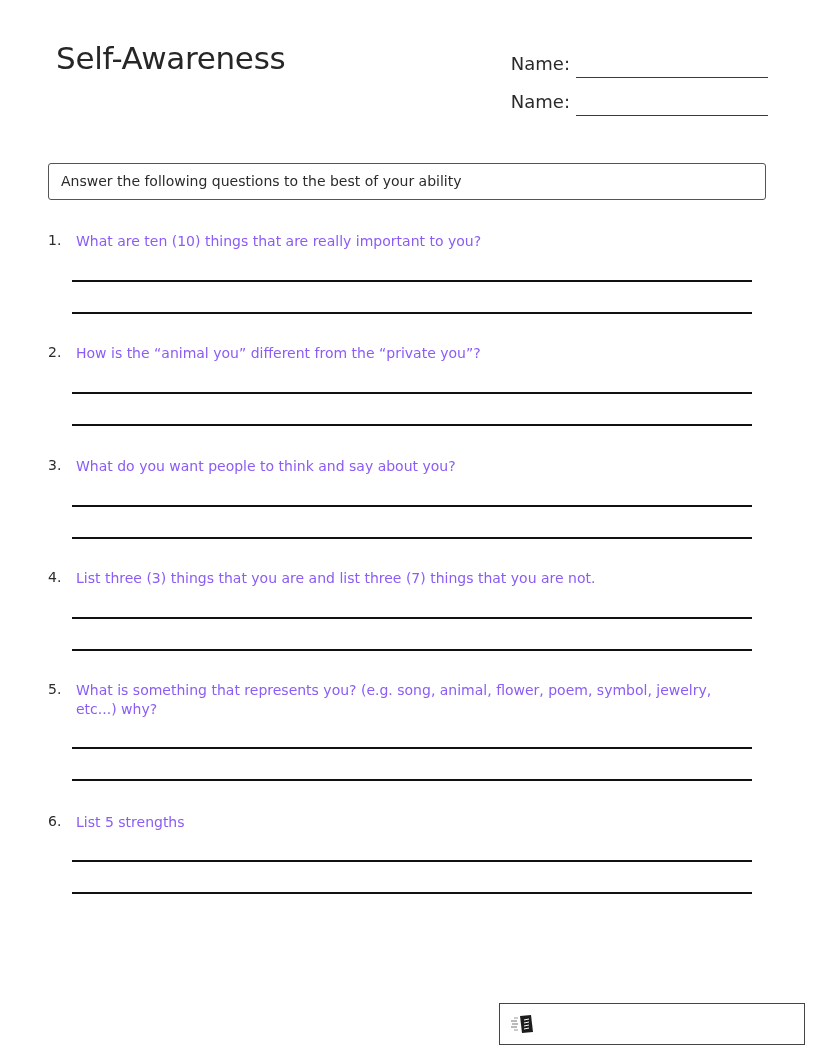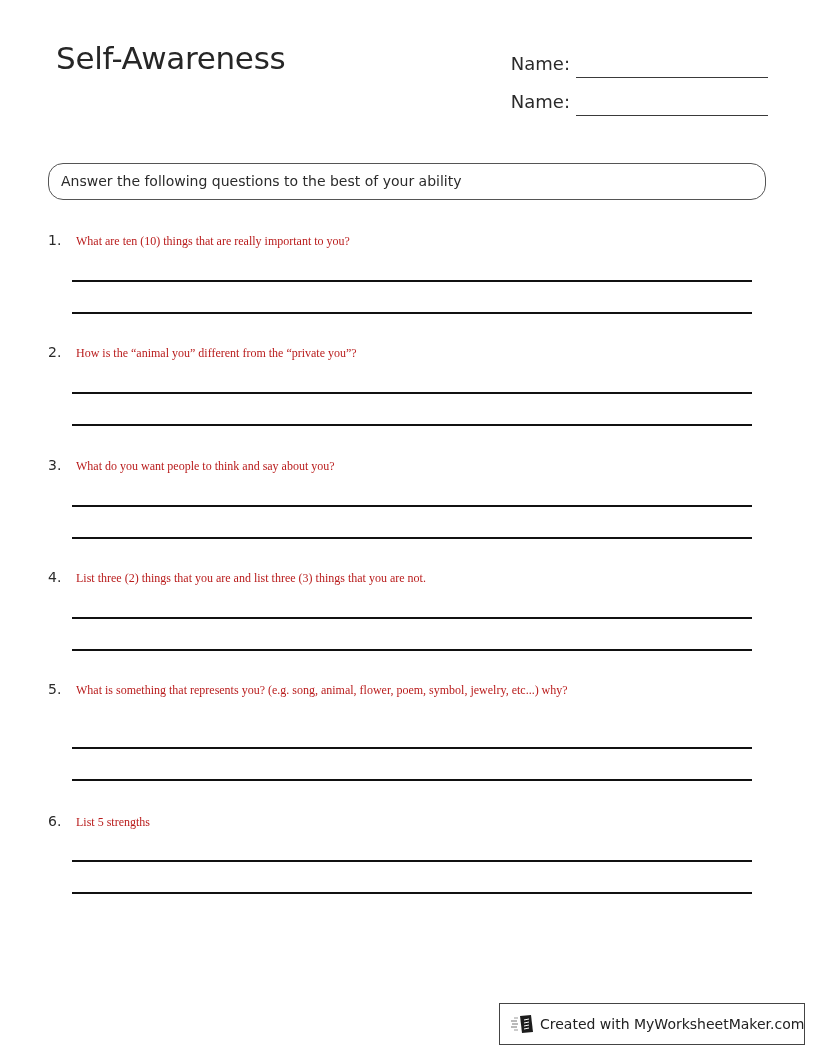--- a/index.html
+++ b/index.html
@@ -48,21 +48,21 @@
     height: 0;
     border-bottom: 1.3px solid #3a3a3a;
   }
   .instructions {
     position: absolute;
     left: 48px;
     top: 163px;
     width: 718px;
     height: 37px;
     border: 1px solid #555;
-    border-radius: 15px;
+    border-radius: 3px;
     box-sizing: border-box;
     text-decoration: underline;
   }
   .instructions span {
     position: absolute;
     left: 12px;
     top: 9px;
     font-size: 14px;
     color: #2b2b2b;
     white-space: nowrap;
@@ -77,24 +77,23 @@
     left: 0;
     top: 0;
     font-size: 14px;
     color: #2b2b2b;
   }
   .q-text {
     position: absolute;
     left: 28px;
     top: 0;
     width: 680px;
-    font-size: 12px;
+    font-size: 14px;
     line-height: 19px;
-    color: #b91c1c;
-    font-family: Liberation Serif, serif;
+    color: #8b5cf6;
   }
   .answer-line {
     position: absolute;
     left: 24px;
     width: 680px;
     height: 2px;
     background: #111;
   }
   .footer {
     position: absolute;
@@ -154,21 +153,21 @@
 
 <div class="question" style="top:457px;">
   <span class="q-num">3.</span>
   <span class="q-text">What do you want people to think and say about you?</span>
   <div class="answer-line" style="top:48px;"></div>
   <div class="answer-line" style="top:80px;"></div>
 </div>
 
 <div class="question" style="top:569px;">
   <span class="q-num">4.</span>
-  <span class="q-text">List three (2) things that you are and list three (3) things that you are not.</span>
+  <span class="q-text">List three (3) things that you are and list three (7) things that you are not.</span>
   <div class="answer-line" style="top:48px;"></div>
   <div class="answer-line" style="top:80px;"></div>
 </div>
 
 <div class="question" style="top:681px;">
   <span class="q-num">5.</span>
   <span class="q-text">What is something that represents you?  (e.g. song, animal, flower, poem, symbol, jewelry, etc...) why?</span>
   <div class="answer-line" style="top:66px;"></div>
   <div class="answer-line" style="top:98px;"></div>
 </div>
@@ -185,14 +184,13 @@
     <svg width="24" height="20" viewBox="0 0 24 20">
       <line x1="0" y1="7" x2="6" y2="7" stroke="#777" stroke-width="1"></line>
       <line x1="1" y1="10" x2="7" y2="10" stroke="#777" stroke-width="1"></line>
       <line x1="0" y1="13" x2="6" y2="13" stroke="#777" stroke-width="1"></line>
       <line x1="3" y1="4" x2="7" y2="4" stroke="#999" stroke-width="1"></line>
       <line x1="3" y1="16" x2="7" y2="16" stroke="#999" stroke-width="1"></line>
       <path d="M9 2 L20 1 L22 18 L11 19 Z" fill="#1c1c1c"></path>
       <path d="M13 6 L18 5 M13 9 L18 8 M13 12 L18 11 M13 15 L18 14" stroke="#ffffff" stroke-width="1"></path>
     </svg>
   </span>
-  <span class="ftext">Created with MyWorksheetMaker.com</span>
 </div>
 
 </body></html>

